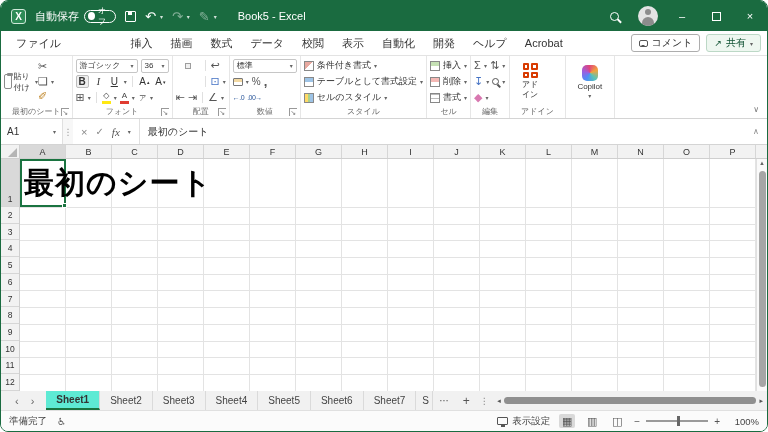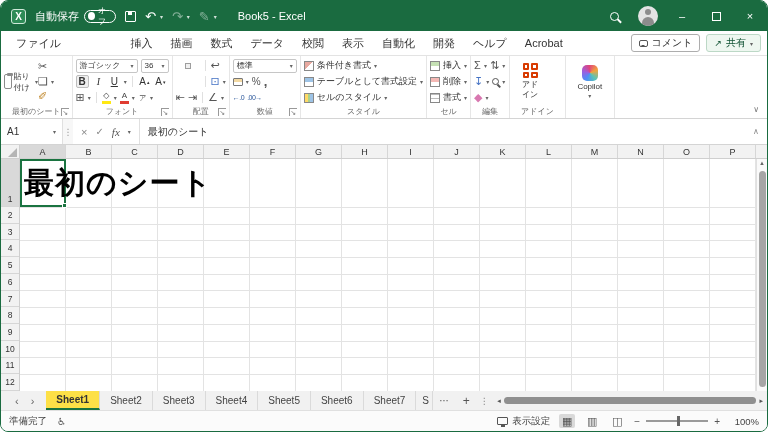--- a/index.html
+++ b/index.html
@@ -158,21 +158,21 @@
              flex-direction:column; align-items:center; padding-top:1px; }
   .vs-arrow { font-size:6px; color:#666; height:10px; }
   .vs-thumb { width:7px; flex:1; margin:1px 0 4px 0; background:#a6a6a6; border-radius:4px; }
 
   
   .sheetbar { height:20px; flex:0 0 auto; display:flex; align-items:stretch; background:#f1f1f1;
               border-bottom:1px solid #e0e0e0; font-size:10px; color:#444; }
   .snav { display:flex; align-items:center; gap:12px; padding:0 12px 0 14px; color:#666; font-size:11px; }
   .stabs { display:flex; }
   .stab { padding:0 10px; display:flex; align-items:center; border-right:1px solid #dadada; white-space:nowrap; }
-  .stab[data-active="true"] { background:#fde047; border-bottom:2.5px solid #1a7340; font-weight:bold; color:#333; }
+  .stab[data-active="true"] { background:#5eead4; border-bottom:2.5px solid #1a7340; font-weight:bold; color:#333; }
   .stab-partial { width:13px; overflow:hidden; display:flex; align-items:center; padding-left:6px; }
   .sbtn { width:22px; display:flex; align-items:center; justify-content:center; color:#555; }
   .splitter { width:14px; display:flex; align-items:center; justify-content:center; color:#888; font-size:9px; }
   .hscroll { flex:1; display:flex; align-items:center; padding:0 4px; gap:3px; max-width:292px; margin-left:2px; }
   .hs-arrow { font-size:7px; color:#555; }
   .hs-thumb { flex:1; height:7px; background:#8f8f8f; border-radius:4px; }
 
   
   .statusbar { height:20px; flex:0 0 auto; display:flex; align-items:center; background:#fbfbfb; font-size:9.5px;
                color:#444; padding:0 8px; }

